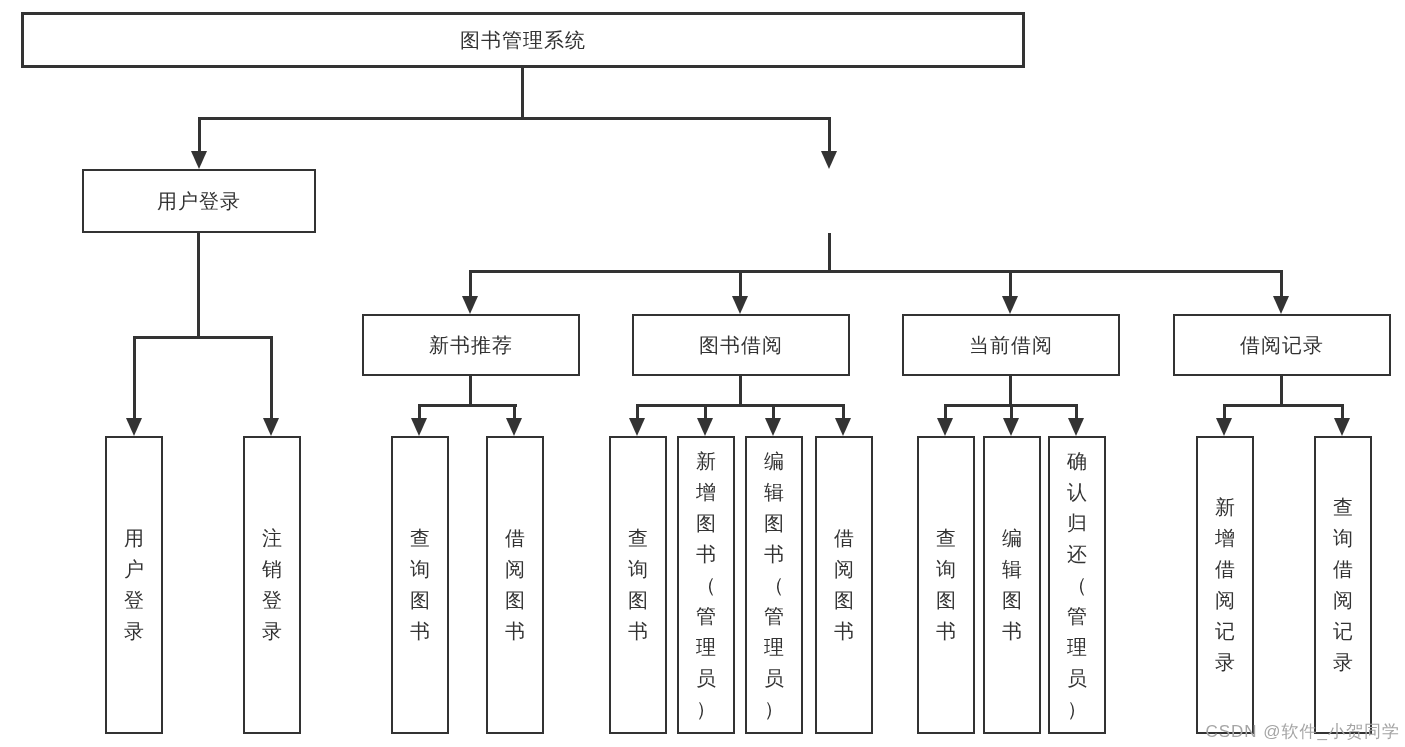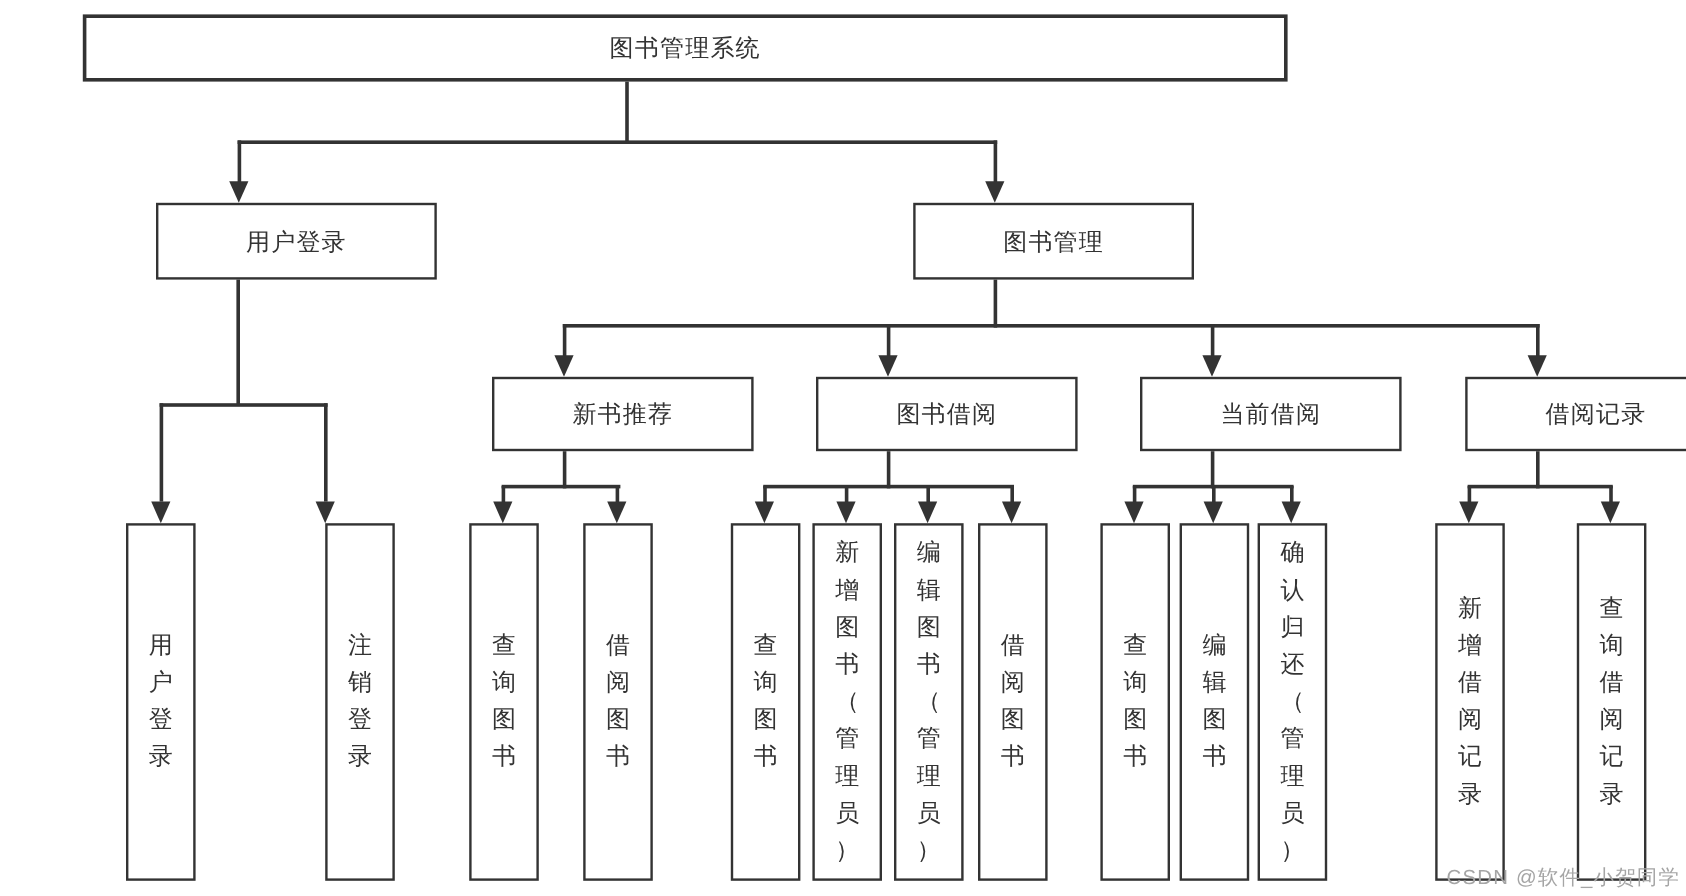--- a/index.html
+++ b/index.html
@@ -9,21 +9,21 @@
     --bg:#ffffff;
   }
   html,body{margin:0;padding:0;background:var(--bg);}
   .stage{
     position:relative;width:1405px;height:747px;background:var(--bg);
     font-family:"Liberation Sans","DejaVu Sans",sans-serif;overflow:hidden;
   }
   .box{
     position:absolute;box-sizing:border-box;border:2px solid var(--line);
     background:#fff;display:flex;align-items:center;justify-content:center;
-    color:var(--text);font-size:20px;letter-spacing:1px;margin-left:48px;
+    color:var(--text);font-size:20px;letter-spacing:1px;
   }
   .box.root{border-width:3px;}
   .leaf{
     position:absolute;box-sizing:border-box;border:2px solid var(--line);
     background:#fff;display:flex;align-items:center;justify-content:center;
     top:436px;width:58px;height:298px;
   }
   .vtext{
     width:22px;font-size:20px;line-height:31px;text-align:center;
     word-break:break-all;line-break:anywhere;color:var(--text);
@@ -52,23 +52,20 @@
 
   <div class="vline" style="left:521px;top:68px;height:51px;"></div>
   <div class="hline" style="left:198px;top:117px;width:633px;"></div>
   <div class="vline" style="left:198px;top:117px;height:35px;"></div>
   <div class="arrow" style="left:191px;top:151px;"></div>
   <div class="vline" style="left:828px;top:117px;height:35px;"></div>
   <div class="arrow" style="left:821px;top:151px;"></div>
 
   <div class="box" style="left:82px;top:169px;width:234px;height:64px;">
     <span>用户登录</span>
-  </div>
-  <div class="box" style="left:713px;top:169px;width:234px;height:64px;">
-    <span>图书管理</span>
   </div>
 
   <div class="vline" style="left:197px;top:233px;height:105px;"></div>
   <div class="hline" style="left:133px;top:336px;width:140px;"></div>
   <div class="vline" style="left:133px;top:336px;height:82px;"></div>
   <div class="arrow" style="left:126px;top:418px;"></div>
   <div class="vline" style="left:270px;top:336px;height:82px;"></div>
   <div class="arrow" style="left:263px;top:418px;"></div>
 
   <div class="vline" style="left:828px;top:233px;height:40px;"></div>
@@ -125,21 +122,21 @@
   <div class="vline" style="left:1280px;top:376px;height:31px;"></div>
   <div class="hline" style="left:1223px;top:404px;width:121px;"></div>
   <div class="vline" style="left:1223px;top:405px;height:14px;"></div>
   <div class="arrow" style="left:1216px;top:418px;"></div>
   <div class="vline" style="left:1341px;top:405px;height:14px;"></div>
   <div class="arrow" style="left:1334px;top:418px;"></div>
 
   <div class="leaf" style="left:105px;">
     <div class="vtext">用户登录</div>
   </div>
-  <div class="leaf" style="left:243px;margin-left:28px;">
+  <div class="leaf" style="left:243px;">
     <div class="vtext">注销登录</div>
   </div>
 
   <div class="leaf" style="left:391px;">
     <div class="vtext">查询图书</div>
   </div>
   <div class="leaf" style="left:486px;">
     <div class="vtext">借阅图书</div>
   </div>
 

